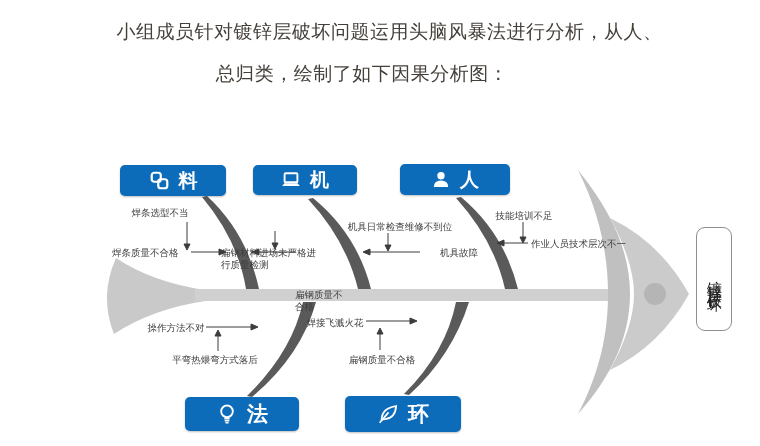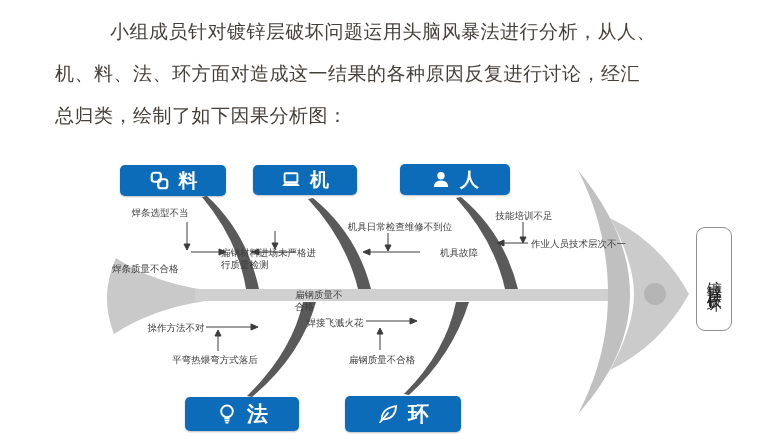--- a/index.html
+++ b/index.html
@@ -1,21 +1,21 @@
 <!DOCTYPE html>
 <html><head>
 <meta charset="utf-8">
 <style>
   html,body{margin:0;padding:0;background:#ffffff;}
   #page{position:relative;width:760px;height:446px;background:#ffffff;overflow:hidden;
         font-family:"Liberation Sans",sans-serif;}
 
   
   #para{position:absolute;left:55px;top:11px;width:614px;color:#453f39;
-        font-family:"Liberation Serif",serif;font-size:19px;letter-spacing:.5px;}
+        font-family:"Liberation Serif",serif;font-size:19px;letter-spacing:.5px;text-align:center;}
   #para .pline{height:42px;line-height:42px;white-space:nowrap;}
   #para .pline.indent{text-indent:55px;}
 
   
   #diagram{position:absolute;left:0;top:140px;width:760px;height:306px;}
   #fishbone-svg{position:absolute;left:0;top:0;}
 
   .cat-box{position:absolute;display:flex;align-items:center;justify-content:center;
            gap:9px;background:#0d6cba;border-radius:5px;color:#ffffff;
            font-weight:bold;font-size:19px;box-shadow:0 1px 2px rgba(0,0,0,.25);}
@@ -31,21 +31,20 @@
               display:flex;align-items:center;justify-content:center;
               writing-mode:vertical-rl;font-size:15px;letter-spacing:4px;color:#1f1f1f;}
 </style>
 </head>
 <body>
 
 <div id="page">
 
   <div id="para">
     <div class="pline indent">小组成员针对镀锌层破坏问题运用头脑风暴法进行分析，从人、</div>
-    <div class="pline">机、料、法、环方面对造成这一结果的各种原因反复进行讨论，经汇</div>
     <div class="pline">总归类，绘制了如下因果分析图：</div>
   </div>
 
   <div id="diagram">
 
     <svg id="fishbone-svg" width="760" height="306" viewBox="0 140 760 306">
 
       <path d="M 116,258 Q 99,296 114,334 Q 152,309 205,301 L 205,290 Q 152,282 116,258 Z" fill="#c9c9c9"></path>
 
       <rect x="195" y="289" width="427" height="12" fill="#d0d0d0"></rect>
@@ -136,21 +135,21 @@
 
     <div class="cat-box" style="left:345px;top:256px;width:116px;height:36px;font-size:21px;">
       <svg width="22" height="22" viewBox="0 0 20 20">
         <path d="M4.2 14.8 Q4.6 4.6 17.4 2.8 Q16.6 13.6 7.4 14.6 Q5.6 14.8 4.2 14.8 Z" fill="none" stroke="#ffffff" stroke-width="1.6"></path>
         <path d="M2.4 18 L10.5 8.5" stroke="#ffffff" stroke-width="1.6" fill="none"></path>
       </svg>
       <span>环</span>
     </div>
 
     <div class="cause" style="left:160px;top:67px;">焊条选型不当</div>
-    <div class="cause left-anchor" style="left:112px;top:107px;margin-top:16px;">焊条质量不合格</div>
+    <div class="cause left-anchor" style="left:112px;top:107px;">焊条质量不合格</div>
     <div class="cause wrap" style="left:272px;top:63px;width:102px;">扁钢材料进场未严格进行质量检测</div>
     <div class="cause wrap" style="left:323px;top:105px;width:56px;">扁钢质量不合格</div>
     <div class="cause" style="left:400px;top:81px;">机具日常检查维修不到位</div>
     <div class="cause left-anchor" style="left:440px;top:107px;text-align:center;">机具故障</div>
     <div class="cause" style="left:524px;top:70px;">技能培训不足</div>
     <div class="cause left-anchor" style="left:531px;top:98px;">作业人员技术层次不一</div>
     <div class="cause" style="left:176px;top:182px;">操作方法不对</div>
     <div class="cause" style="left:215px;top:214px;">平弯热煨弯方式落后</div>
     <div class="cause" style="left:335px;top:177px;">焊接飞溅火花</div>
     <div class="cause" style="left:382px;top:214px;">扁钢质量不合格</div>

